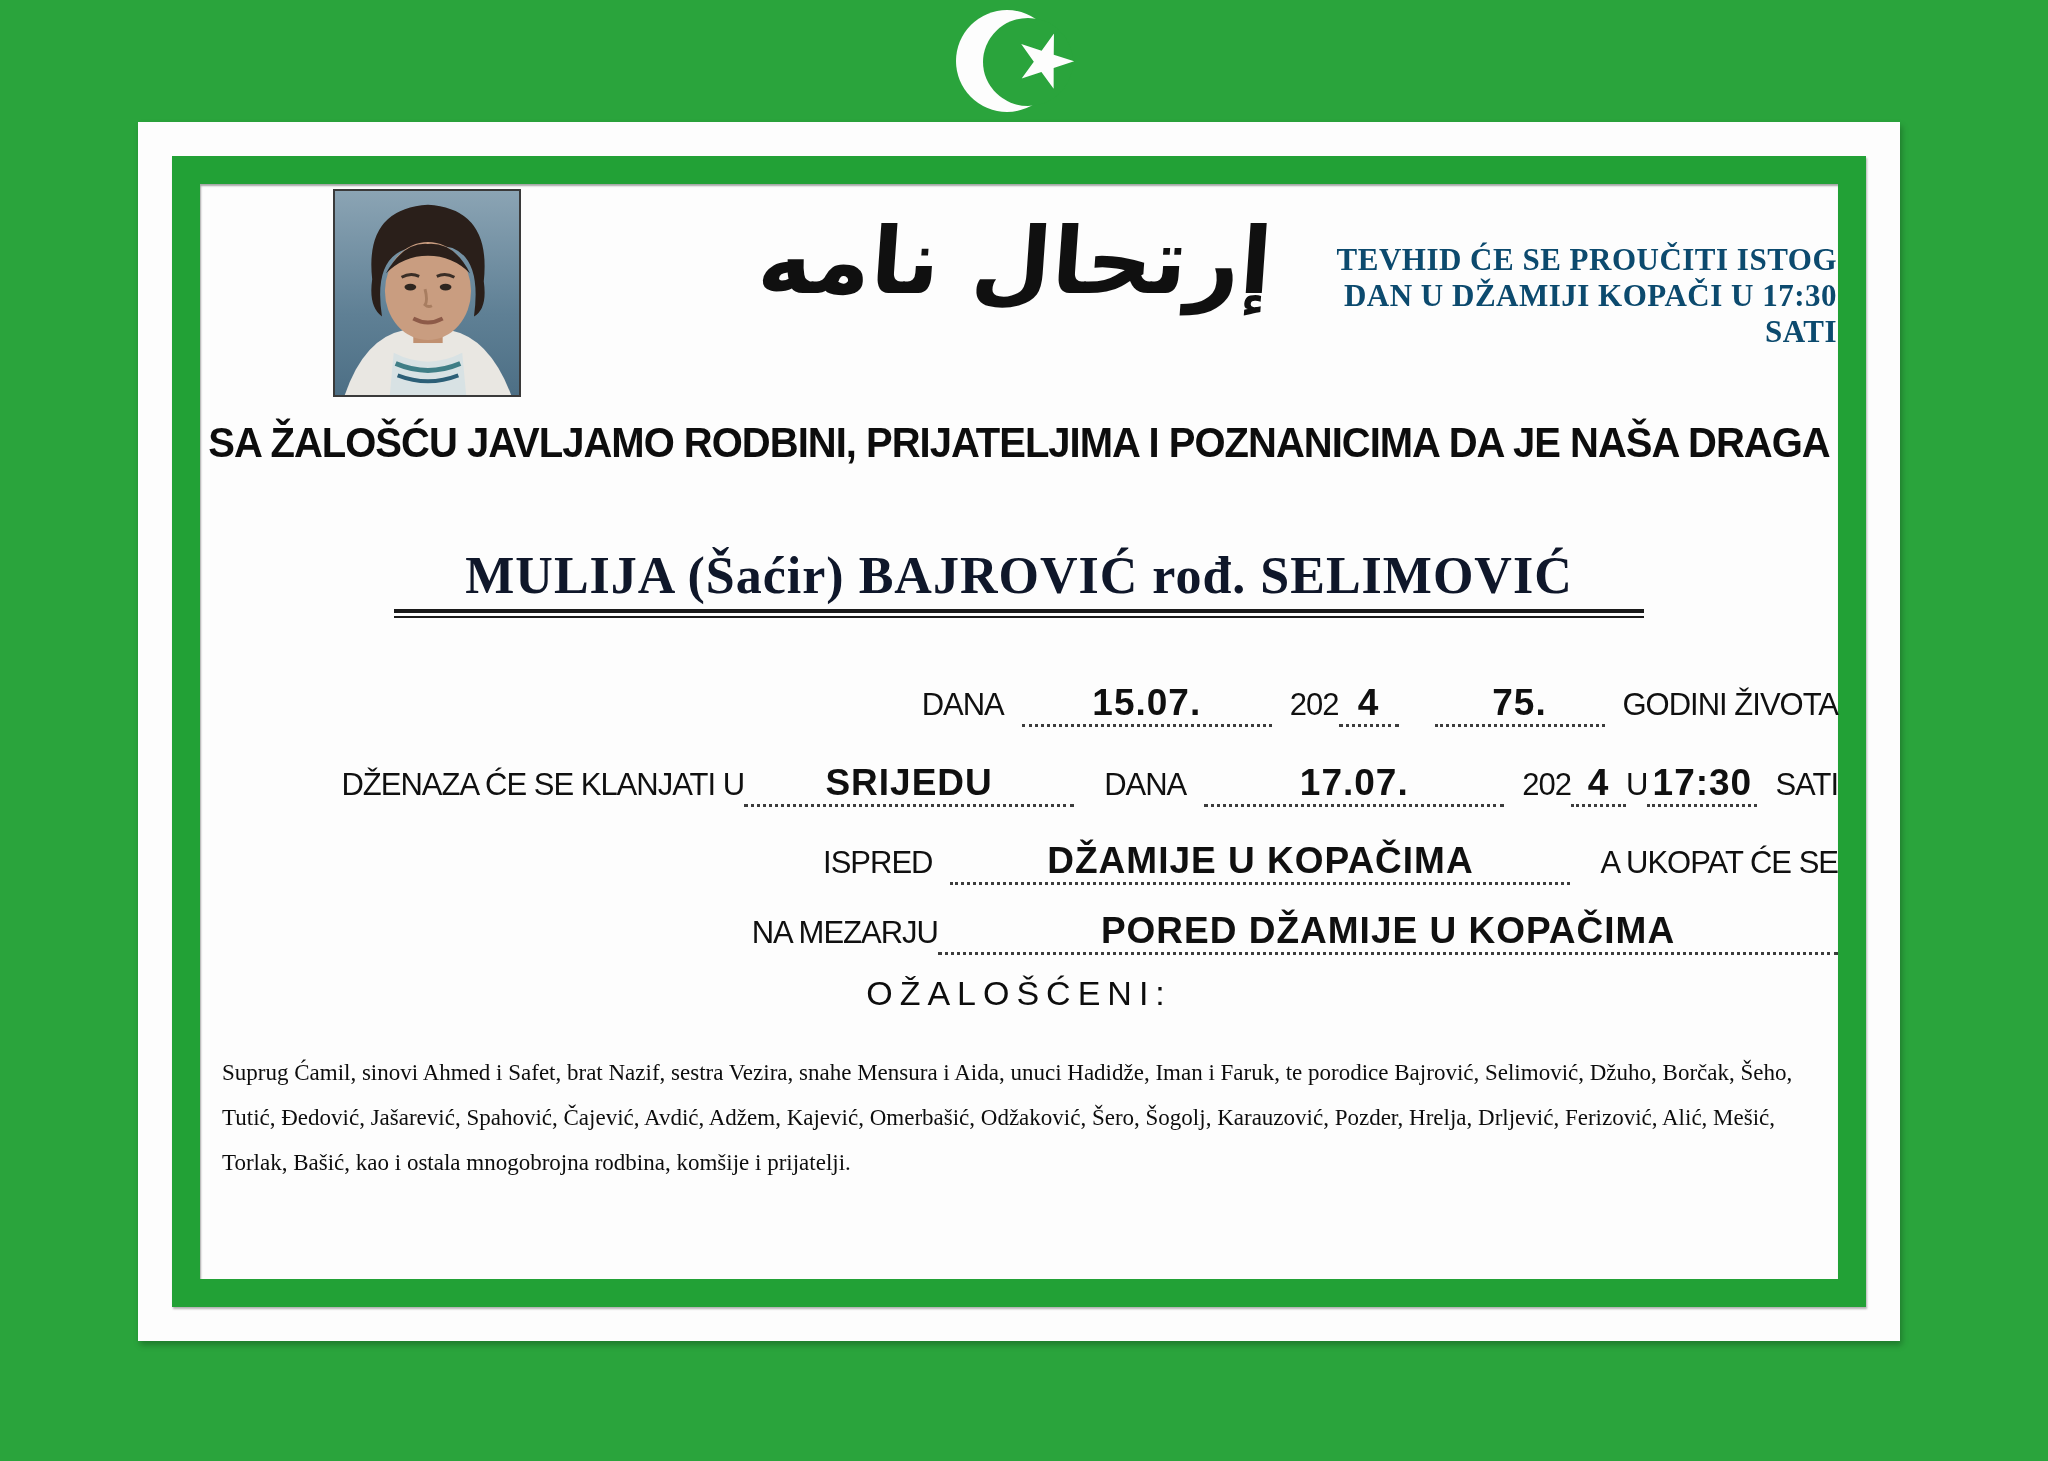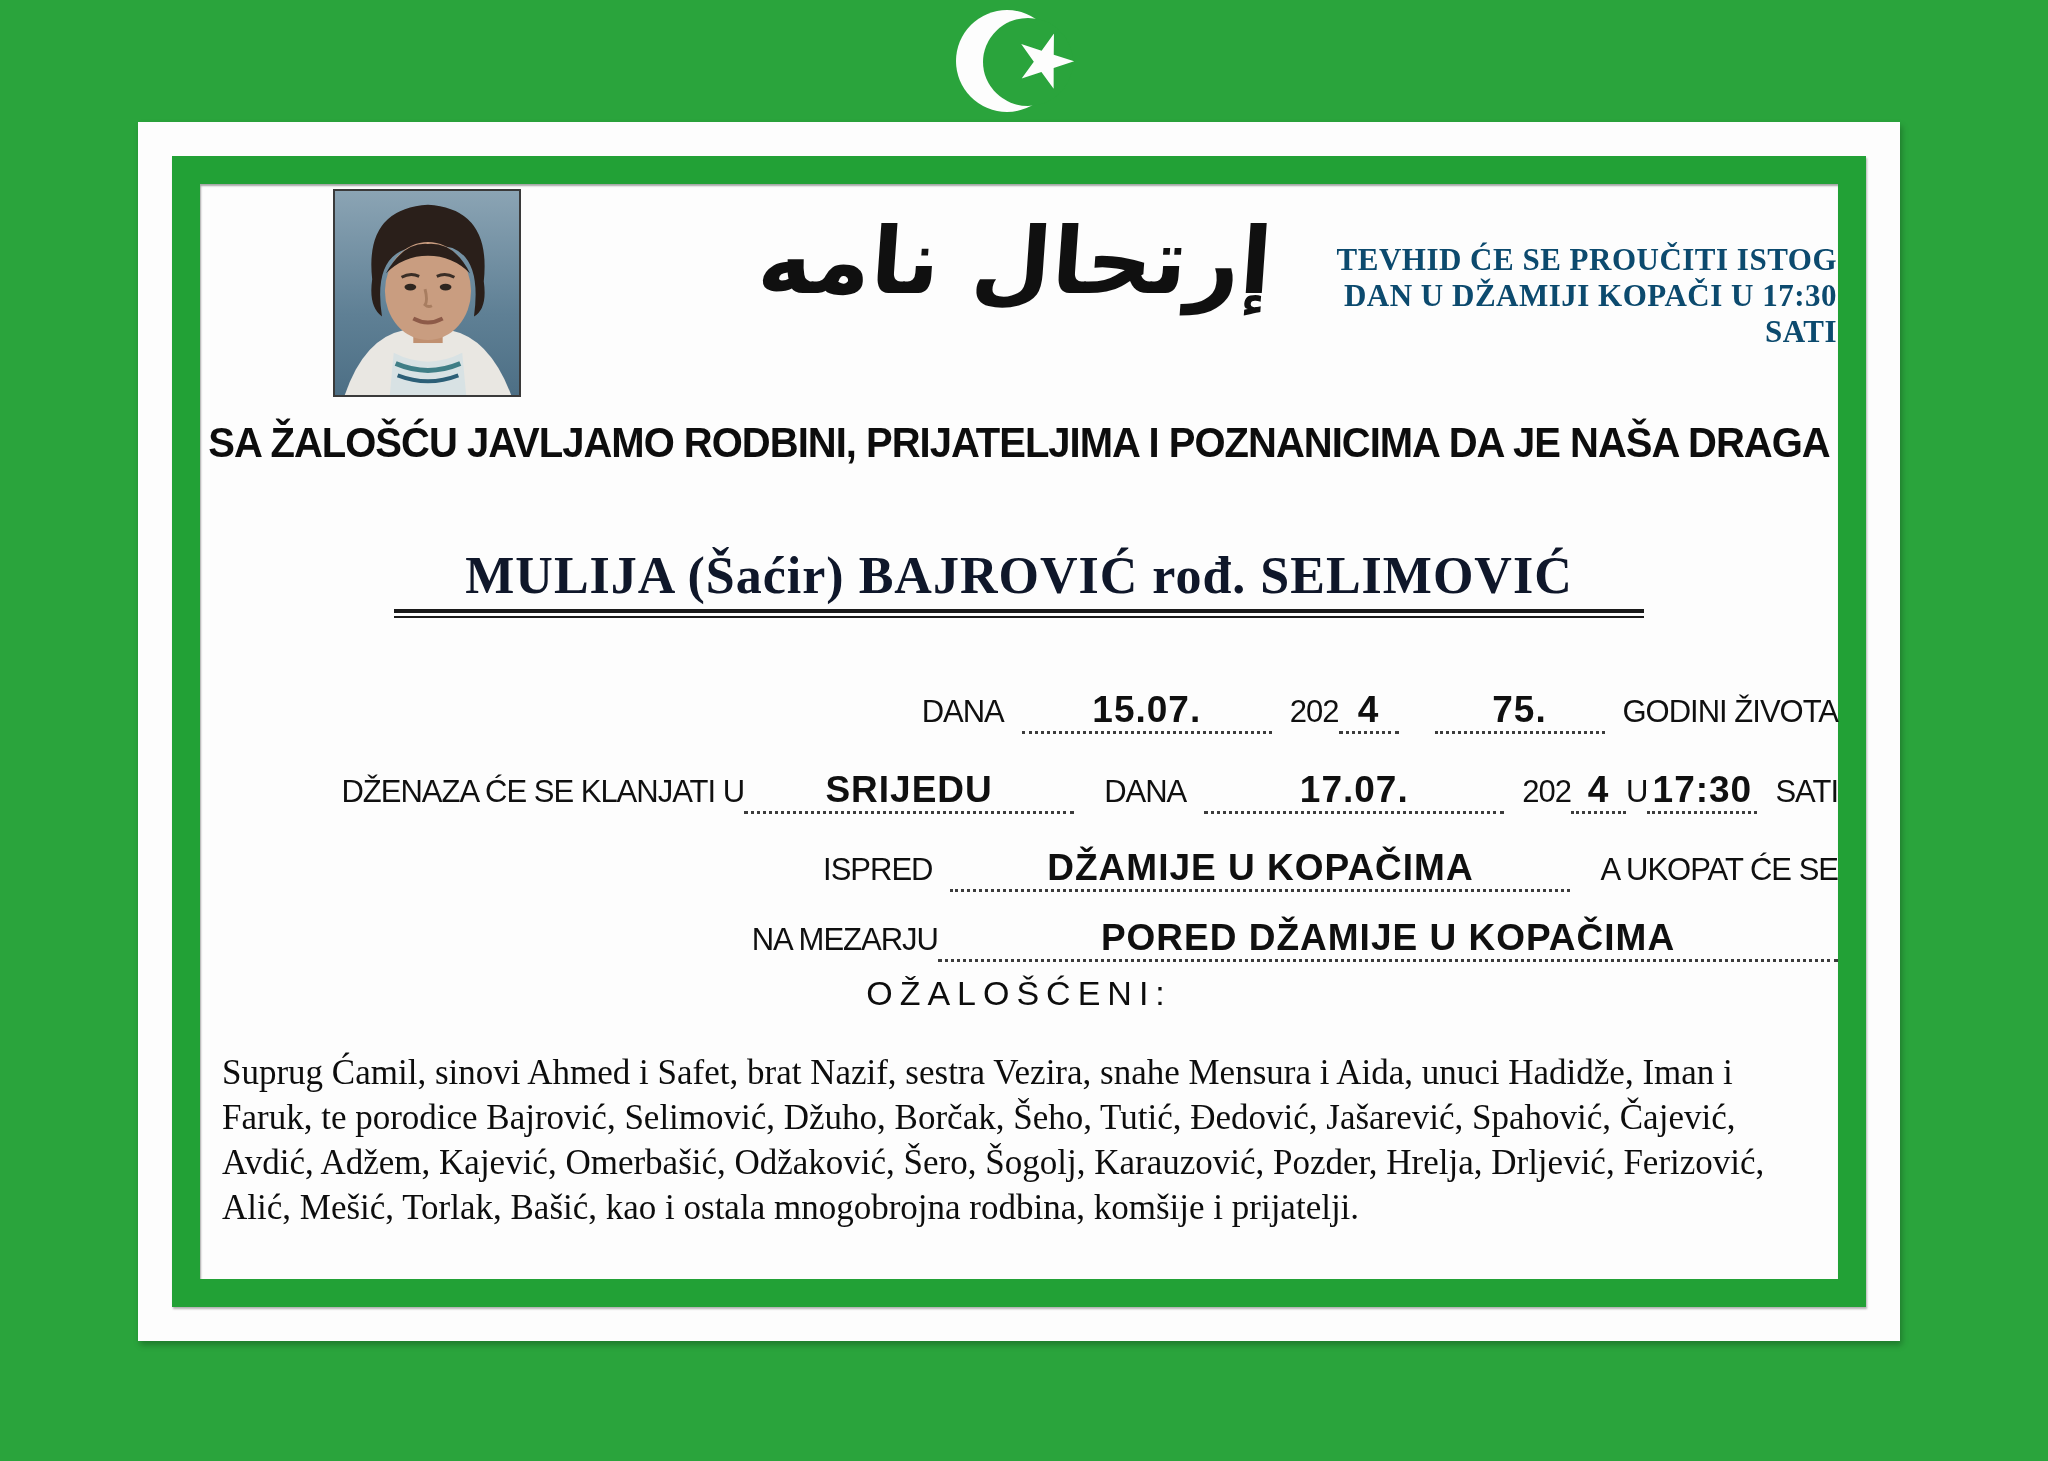--- a/index.html
+++ b/index.html
@@ -75,37 +75,37 @@
   
   .row{
     position:absolute;left:0;width:100%;
     display:flex;justify-content:flex-end;align-items:baseline;
     white-space:nowrap;color:#101010;
   }
   .lbl{font-size:31px;letter-spacing:-1px;font-weight:normal;transform-origin:left bottom;}
   .val{font-weight:bold;font-size:37px;letter-spacing:1px;}
   .dotfill{
     display:inline-flex;justify-content:center;align-items:baseline;
-    border-bottom:3px dotted #3c3c3c;padding:0 14px;margin-top:7px;
+    border-bottom:3px dotted #3c3c3c;padding:0 14px;
   }
   .gap-s{display:inline-block;width:18px;}
   .gap-m{display:inline-block;width:30px;}
   .row-dana{top:498px;}
   .row-dzenaza{top:578px;}
   .row-ispred{top:656px;}
   .row-mezarje{top:726px;}
   
   .mourners-head{
     position:absolute;left:0;top:790px;width:100%;text-align:center;
     font-weight:normal;font-size:34px;letter-spacing:7px;color:#0d0d0d;
   }
   .mourners-text{
     position:absolute;left:22px;top:866px;width:1580px;
     font-family:"Liberation Serif",serif;
-    font-size:35px;line-height:45px;color:#0d0d0d;
+    font-size:23px;line-height:45px;color:#0d0d0d;
     text-align:left;
   }
 </style>
 </head>
 <body>
 
 <div class="page">
 
   <div class="crescent-wrap">
     <div class="moon-outer"></div>

